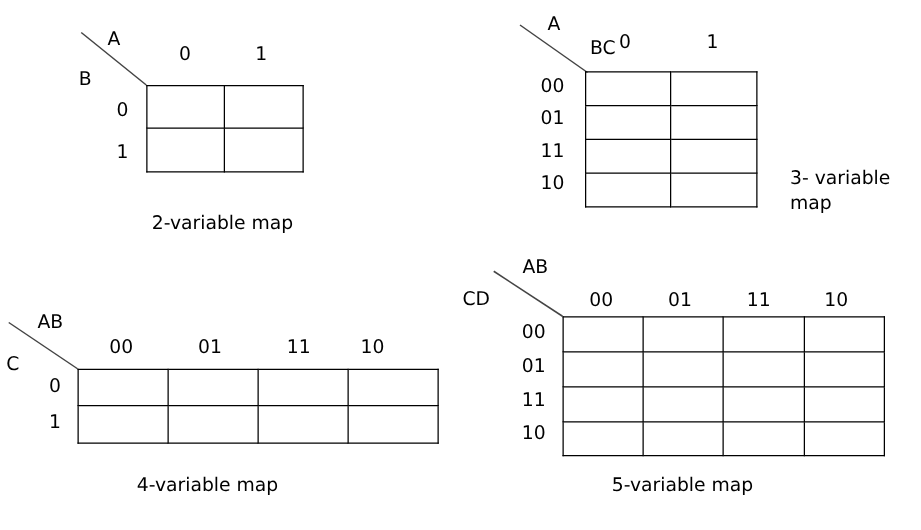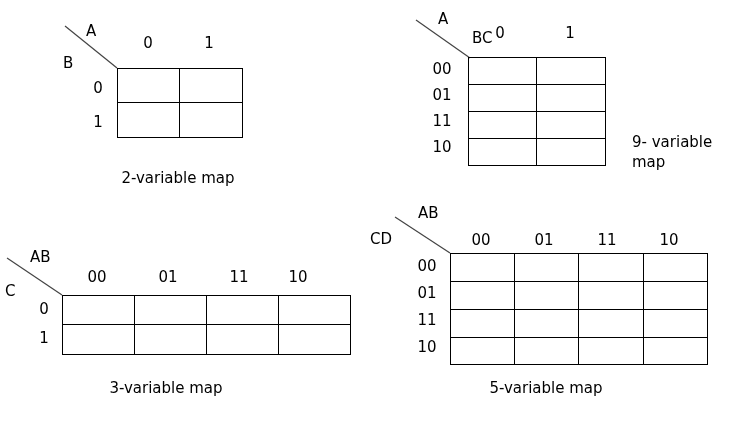--- a/index.html
+++ b/index.html
@@ -133,21 +133,21 @@
       <td style="height:26px;"></td>
       <td style="height:26px;"></td>
     </tr>
     <tr>
       <td style="height:26px;"></td>
       <td style="height:26px;"></td>
     </tr>
   </tbody>
     </table>
 
-  <div class="caption left" style="left:632px; top:132px;">9- variable
+  <div class="caption left" style="left:632px; top:132px;">3- variable
 map</div>
 </div>
 
 <div class="kmap">
 
   <svg class="diag" style="left:2px; top:252px; width:66px; height:50px;" viewBox="0 0 66 50">
     <line x1="5" y1="6" x2="60" y2="43"></line>
   </svg>
 
   <div class="lbl" style="left:30px; top:250px;">AB</div>
@@ -172,21 +172,21 @@
     </tr>
     <tr>
       <td style="height:29px;"></td>
       <td style="height:29px;"></td>
       <td style="height:29px;"></td>
       <td style="height:29px;"></td>
     </tr>
   </tbody>
     </table>
 
-  <div class="caption" style="left:166px; top:378px;">3-variable map</div>
+  <div class="caption" style="left:166px; top:378px;">4-variable map</div>
 </div>
 
 <div class="kmap">
 
   <svg class="diag" style="left:390px; top:210px; width:66px; height:50px;" viewBox="0 0 66 50">
     <line x1="5" y1="7" x2="60" y2="43"></line>
   </svg>
 
   <div class="lbl" style="left:418px; top:206px;">AB</div>
 

